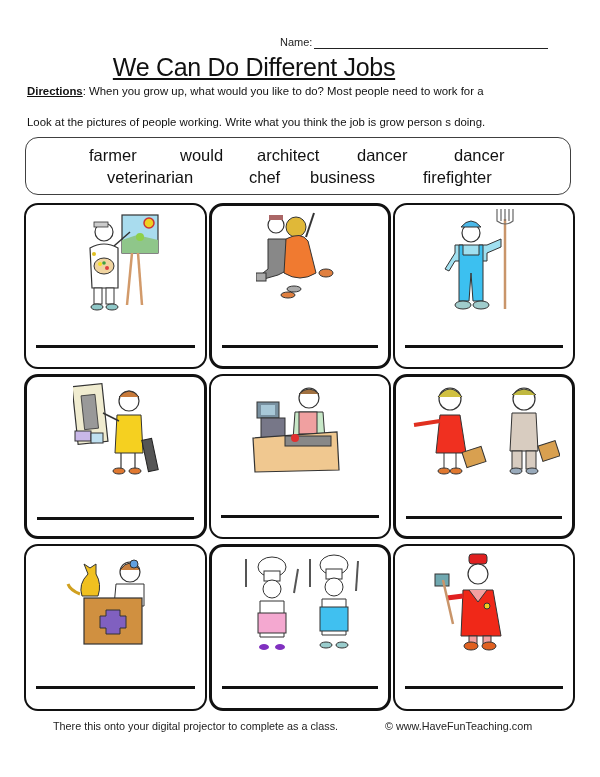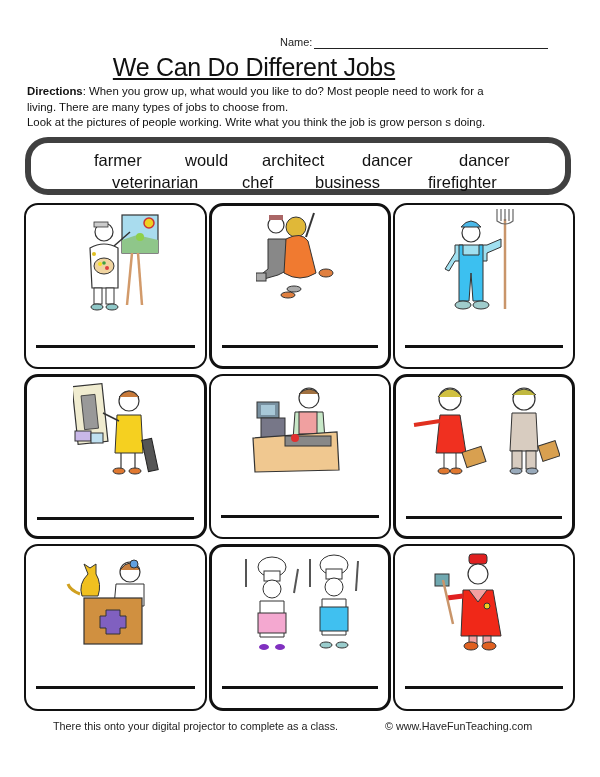--- a/index.html
+++ b/index.html
@@ -1,56 +1,56 @@
 <!DOCTYPE html>
 <html><head>
 <meta charset="utf-8">
 <style>
   html, body { margin:0; padding:0; background:#fff; }
   body { width:600px; height:777px; position:relative; overflow:hidden; font-family:"Liberation Sans", sans-serif; color:#111; }
   .name-row { position:absolute; left:272px; top:36px; font-size:11px; color:#222;padding-left:8px; }
   .name-line { position:absolute; left:314px; top:48px; width:234px; border-bottom:1px solid #222; }
   .title { position:absolute; left:0; width:508px; top:53px; text-align:center; font-size:25px; text-decoration:underline; letter-spacing:-0.3px; color:#111; }
   .directions { position:absolute; left:27px; top:84px; width:560px; font-size:11.4px; line-height:15.5px; color:#111; }
-  .directions .label { font-weight:bold; }
-  .wordbox { position:absolute; left:25px; top:137px; width:546px; height:58px; border:6px solid #404040; border-radius:23px; box-sizing:border-box; }
+  .directions .label { font-weight:bold; text-decoration:underline; }
+  .wordbox { position:absolute; left:25px; top:137px; width:546px; height:58px; border:1px solid #404040; border-radius:13px; box-sizing:border-box; }
   .wordrow { position:absolute; left:0; width:100%; font-size:16.5px; color:#111; }
   .wordrow span { position:absolute; white-space:nowrap; }
   .card { position:absolute; border:2px solid #111; border-radius:14px; box-sizing:border-box; background:#fff; }
   .card.thick { border-width:3px; }
   .card .answer-line { position:absolute; left:10px; right:10px; height:2.5px; background:#111; }
   .card svg { position:absolute; }
   .footer { position:absolute; top:720px; left:0; width:600px; font-size:10.8px; color:#222; }
   .footer span { position:absolute; white-space:nowrap; }
 </style>
 </head>
 <body>
 
 <div class="name-row">Name:</div>
 <div class="name-line"></div>
 
 <div class="title">We Can Do Different Jobs</div>
 
 <div class="directions">
   <span class="label">Directions</span><span>:  When you grow up, what would you like to do?  Most people need to work for a</span><br>
-  <span>living.  There are many types of jobs to choose from.</span><br>
+  <br>
   <span>Look at the pictures of people working.  Write what you think the job is grow person s doing.</span>
 </div>
 
 <div class="wordbox">
   <div class="wordrow" style="top:8px;">
     <span style="left:63px">farmer</span>
     <span style="left:154px">would</span>
     <span style="left:231px">architect</span>
     <span style="left:331px">dancer</span>
     <span style="left:428px">dancer</span>
   </div>
   <div class="wordrow" style="top:30px;">
     <span style="left:81px">veterinarian</span>
-    <span style="left:211px">chef</span>
+    <span style="left:223px">chef</span>
     <span style="left:284px">business</span>
     <span style="left:397px">firefighter</span>
   </div>
 </div>
 
 <div class="card" style="left:24px; top:203px; width:183px; height:166px;">
   <svg width="90" height="105" viewBox="0 0 90 105" style="left:56px; top:5px;">
 
     <rect x="40" y="5" width="36" height="38" fill="#a9dcee" stroke="#333" stroke-width="1.2"></rect>
     <polygon points="40,43 40,30 55,25 76,30 76,43" fill="#8fc68a"></polygon>

